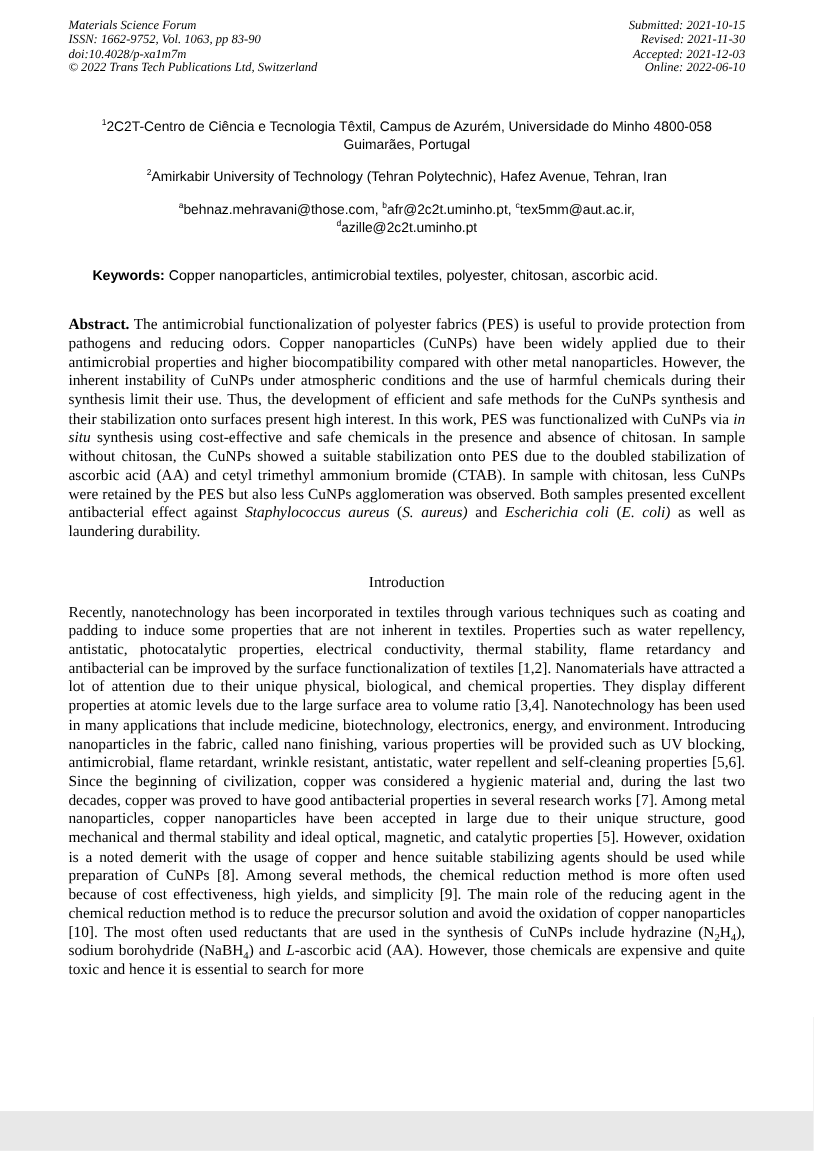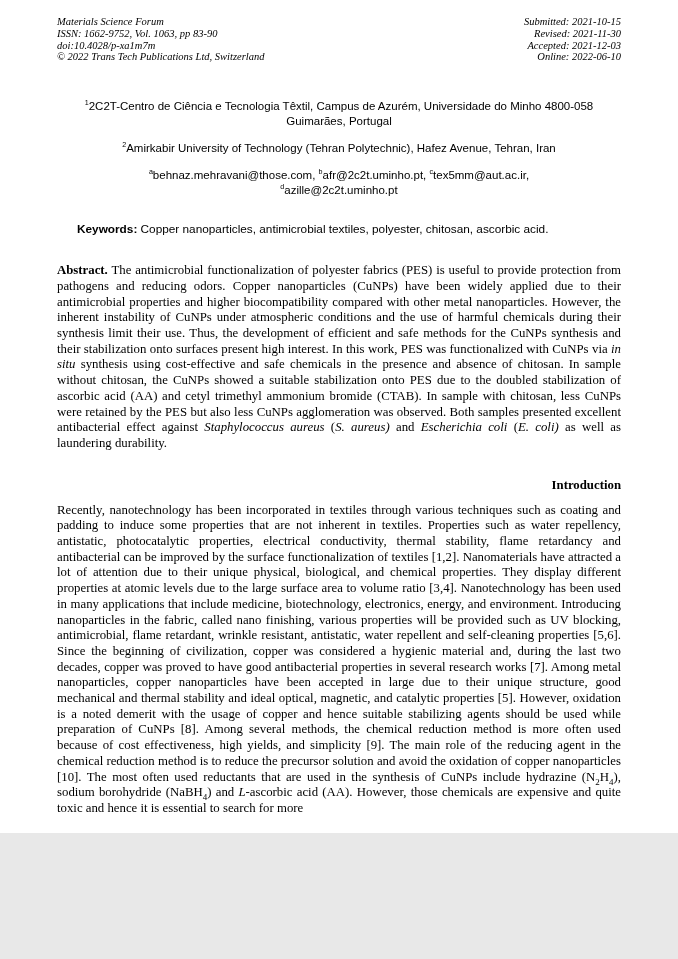--- a/index.html
+++ b/index.html
@@ -1,20 +1,20 @@
 <!DOCTYPE html>
 <html><head>
 <meta charset="utf-8">
 <style>
   * { margin: 0; padding: 0; box-sizing: border-box; }
   html, body { background: #e8e8e8; }
   .page {
     position: relative;
     width: 678px;
-    height: 833px;
+    height: 926px;
     margin: 0 auto;
     background: #ffffff;
     padding: 16px 57px 0 57px;
     font-family: "Liberation Serif", serif;
     color: #000;
     overflow: hidden;
   }
   .jheader {
     display: flex;
     justify-content: space-between;
@@ -64,23 +64,23 @@
   .keywords .kw-label { font-weight: bold; }
   .bodytext {
     font-size: 12.8px;
     line-height: 15.7px;
     text-align: justify;
   }
   .abstract { margin-top: 26px; font-family: Liberation Serif, serif; }
   .abstract .abs-label { font-weight: bold; }
   .section-heading {
     font-size: 12.8px;
-    font-weight: bold;
+    font-weight: normal;
     margin-top: 26px;
-    text-align: right;
+    text-align: center;
   }
   .intro-par { margin-top: 10px; }
   em.taxon, em.insitu, em.lchar { font-style: italic; }
 </style>
 </head>
 <body>
 
 <div class="page">
 
   <div class="jheader">

